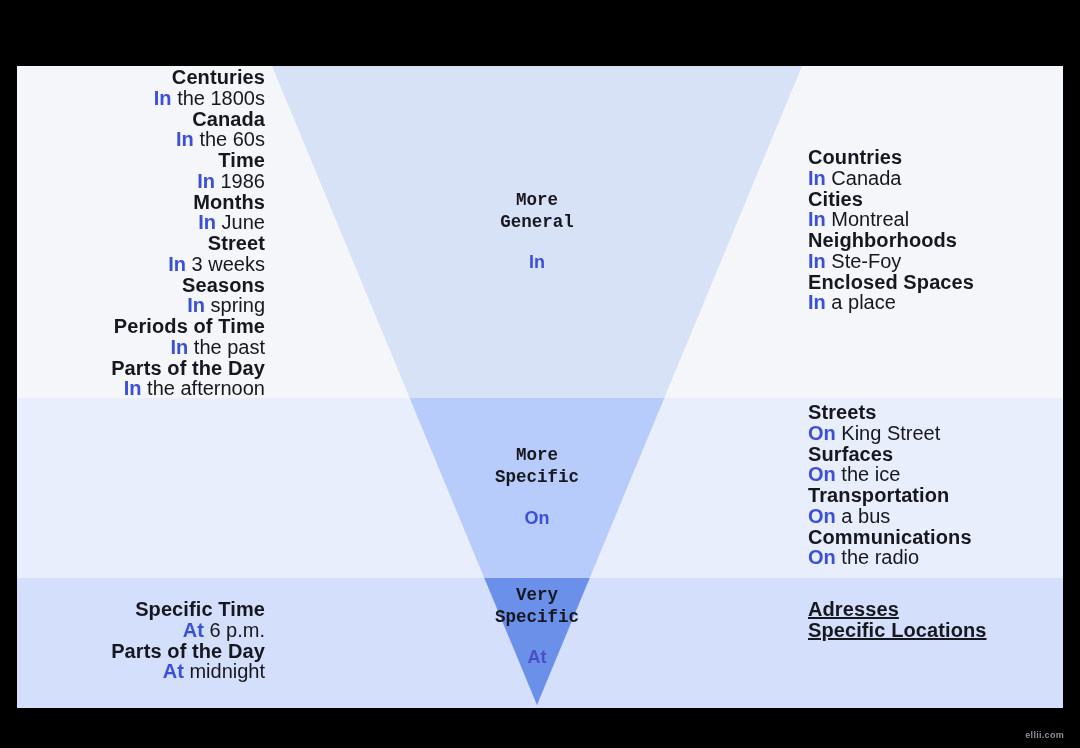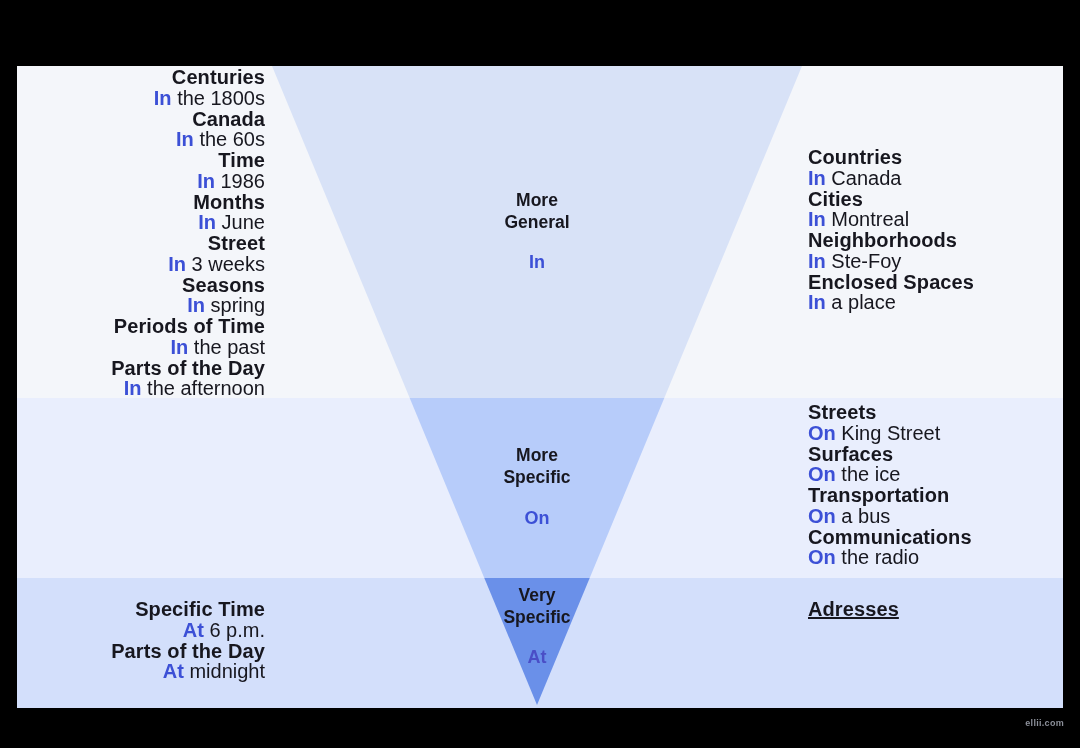--- a/index.html
+++ b/index.html
@@ -42,31 +42,32 @@
   .lb2{top:358px;}
   .lb3{top:533px;}
   .rb1{top:81px;}
   .rb2{top:336px;}
   .rb3{top:533px;text-decoration:underline;}
 
   .funnel-label{
     position:absolute;width:240px;left:400px;text-align:center;
     font-size:17.5px;line-height:22px;font-weight:700;color:var(--text-dark);
     white-space:pre-line;
+    font-family:Liberation Mono, monospace;
   }
   .funnel-prep{
     position:absolute;width:240px;left:400px;text-align:center;
     font-size:18px;font-weight:700;color:var(--prep-blue);line-height:20px;
   }
   .fl1{top:123px;}  .fp1{top:186px;}
   .fl2{top:378px;}  .fp2{top:442px;}
   .fl3{top:518px;}  .fp3{top:581px;color:var(--prep-at-dark);}
 
   .watermark{
-    position:absolute;right:16px;bottom:20px;
+    position:absolute;right:16px;bottom:8px;
     font-size:9px;color:#8b8f99;font-weight:700;letter-spacing:.3px;
   }
 </style>
 </head>
 <body style="--band-general: #f4f6fa; --band-more: #e9eefd; --band-very: #d3dffb; --tri-general: #d8e2f7; --tri-more: #b7ccfa; --tri-very: #6a90e9; --prep-blue: #3c50d6; --prep-at-dark: #4a4ec6; --text-dark: #17171f;">
 
 <div class="frame">
   <div class="content">
 
     <div class="band band-1"></div>
@@ -119,20 +120,21 @@
         <div class="ex"><span class="prep">In</span>&nbsp;Canada</div>
         <div class="cat">Cities</div>
         <div class="ex"><span class="prep">In</span>&nbsp;Montreal</div>
         <div class="cat">Neighborhoods</div>
         <div class="ex"><span class="prep">In</span>&nbsp;Ste-Foy</div>
         <div class="cat">Enclosed Spaces</div>
         <div class="ex"><span class="prep">In</span>&nbsp;a place</div>
       </div>
     <div class="list col-right rb3">
         <div class="cat">Adresses</div>
+        <div class="cat">Specific Locations</div>
       </div>
 
     <div class="funnel-label fl1">More
 General</div>
     <div class="funnel-prep fp1">In</div>
 
     <div class="funnel-label fl2">More
 Specific</div>
     <div class="funnel-prep fp2">On</div>
 

